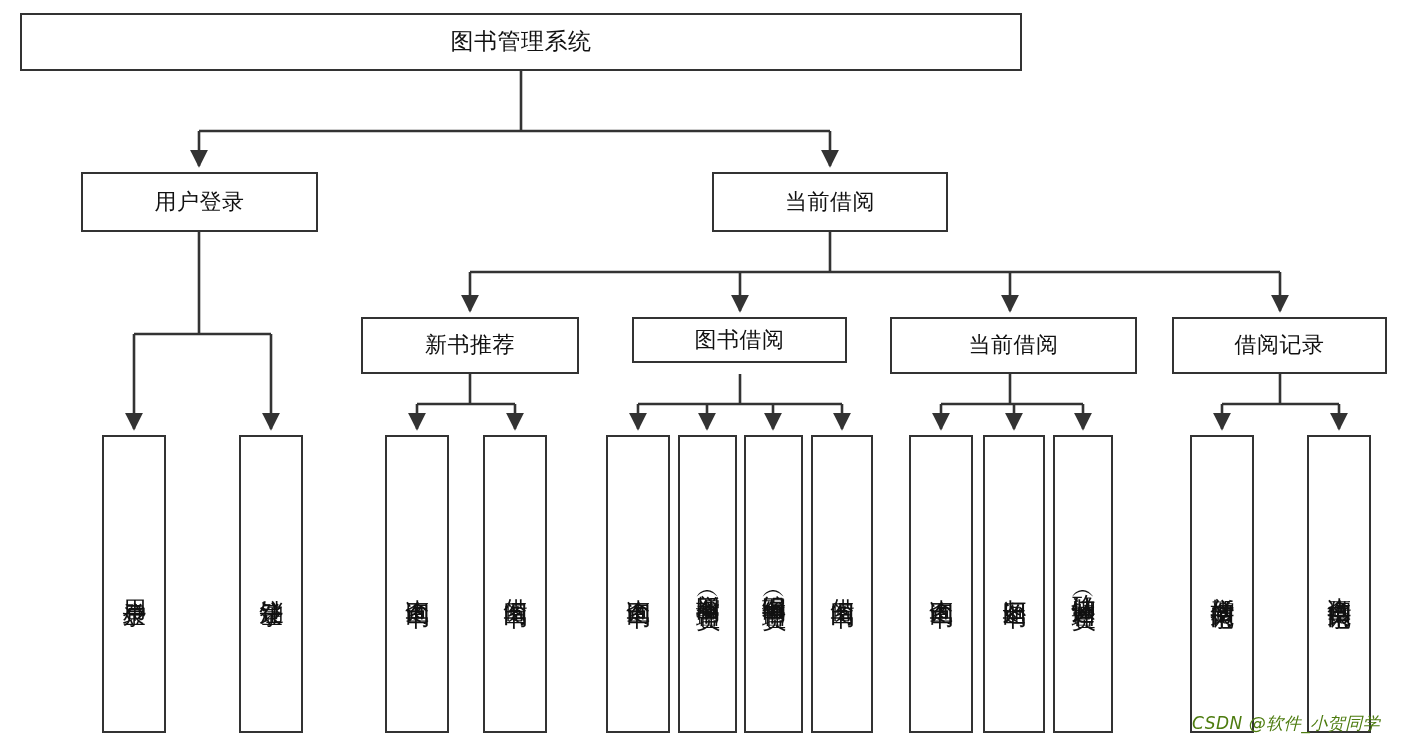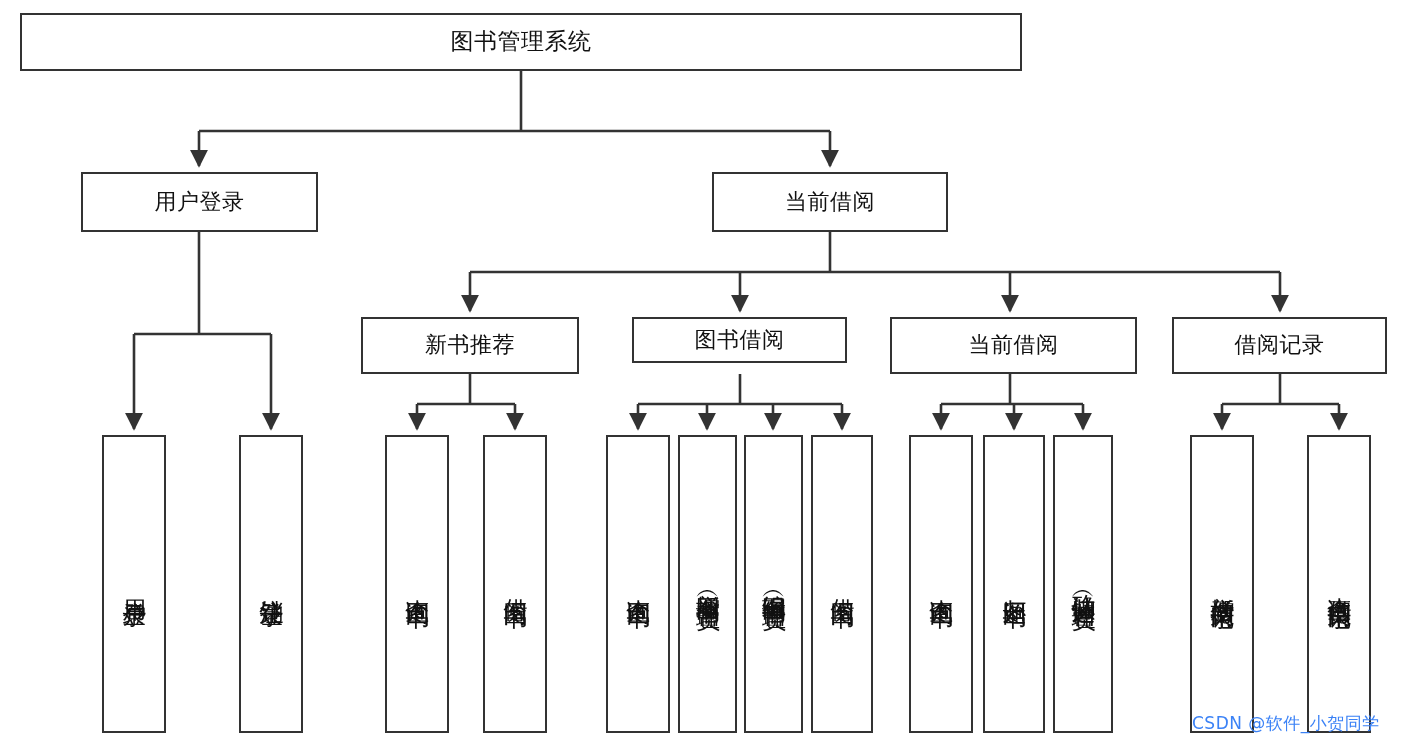--- a/index.html
+++ b/index.html
@@ -60,24 +60,25 @@
     max-height: 100%;
   }
   .node.root .node-label {
     font-size: 23px;
   }
   #watermark {
     position: absolute;
     left: 1192px;
     top: 712px;
     font-size: 17px;
-    color: #3b82f6;
+    color: #4d7c0f;
     letter-spacing: 0.5px;
     white-space: nowrap;
     font-family: "DejaVu Sans", "Liberation Sans", sans-serif;
+    font-style: italic;
   }
 </style>
 </head>
 <body>
 
 <div id="diagram-root">
 
   <svg id="edges-layer" viewBox="0 0 1405 747" width="1405" height="747" xmlns="http://www.w3.org/2000/svg">
     <defs>
       <marker id="arrow" viewBox="0 0 10 10" refX="9" refY="5" markerWidth="7" markerHeight="7" orient="auto-start-reverse">

